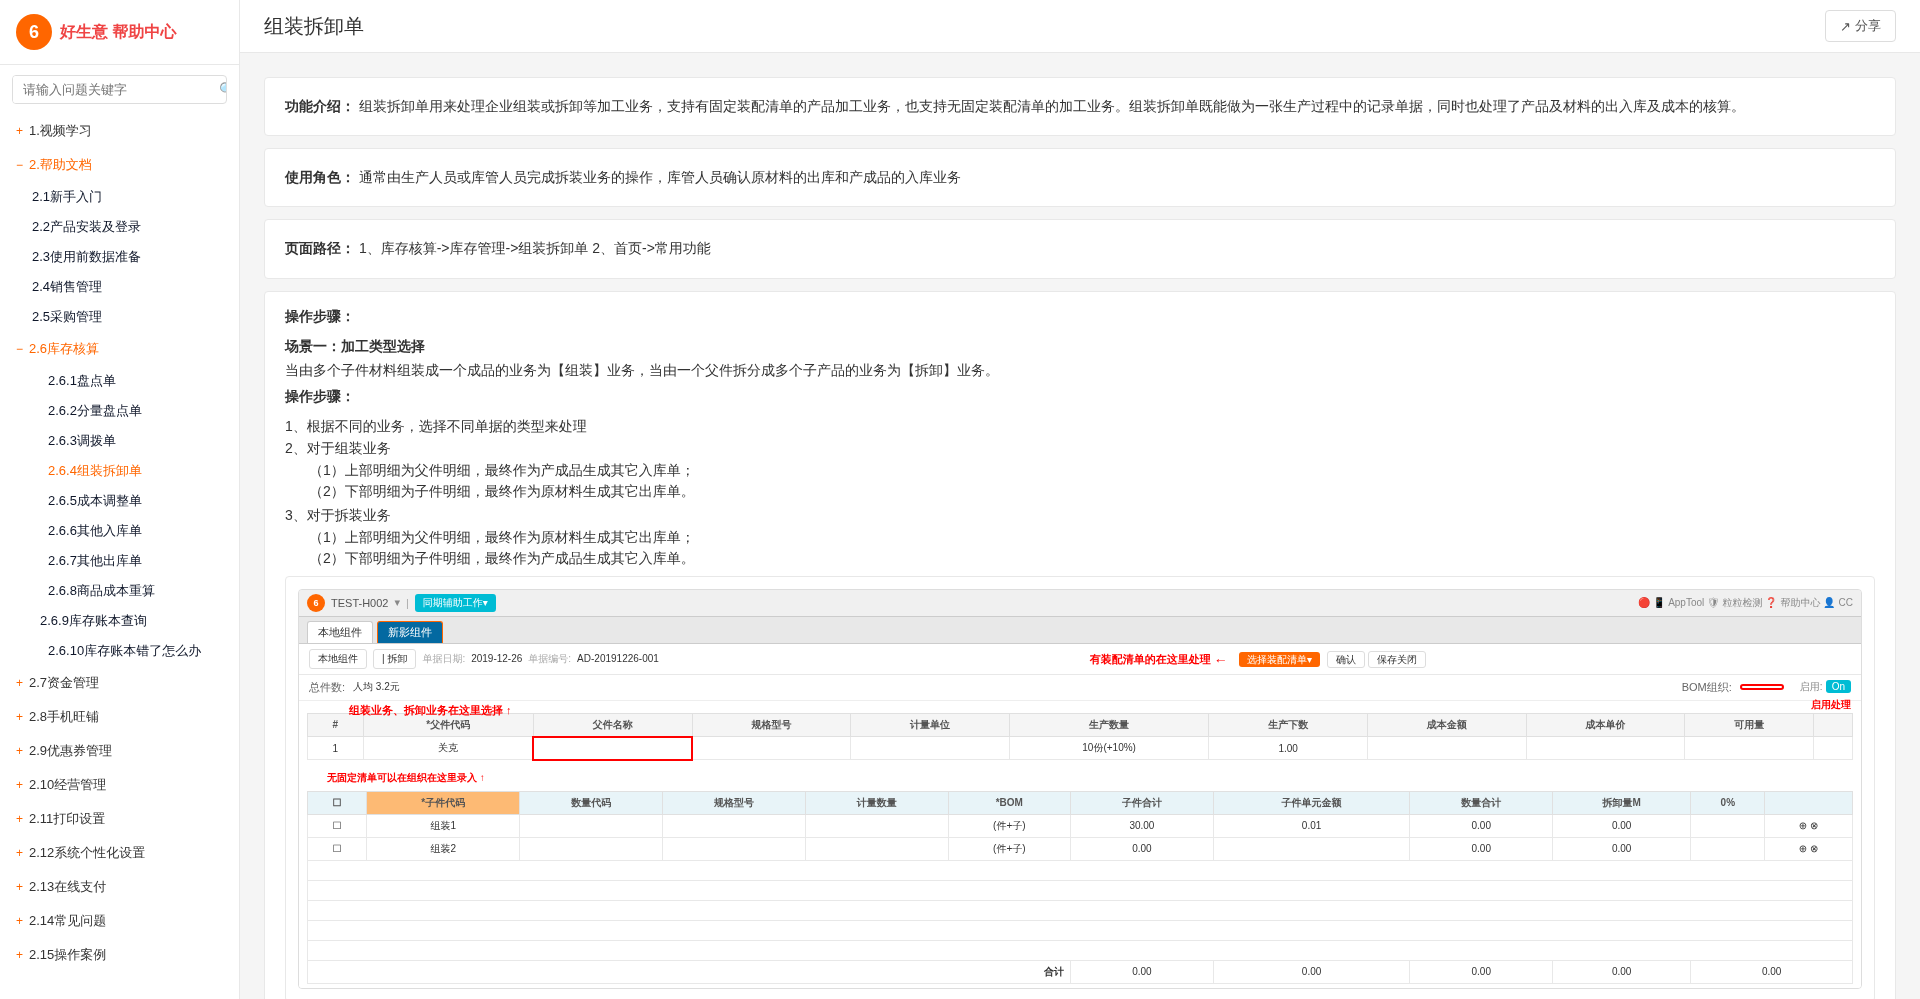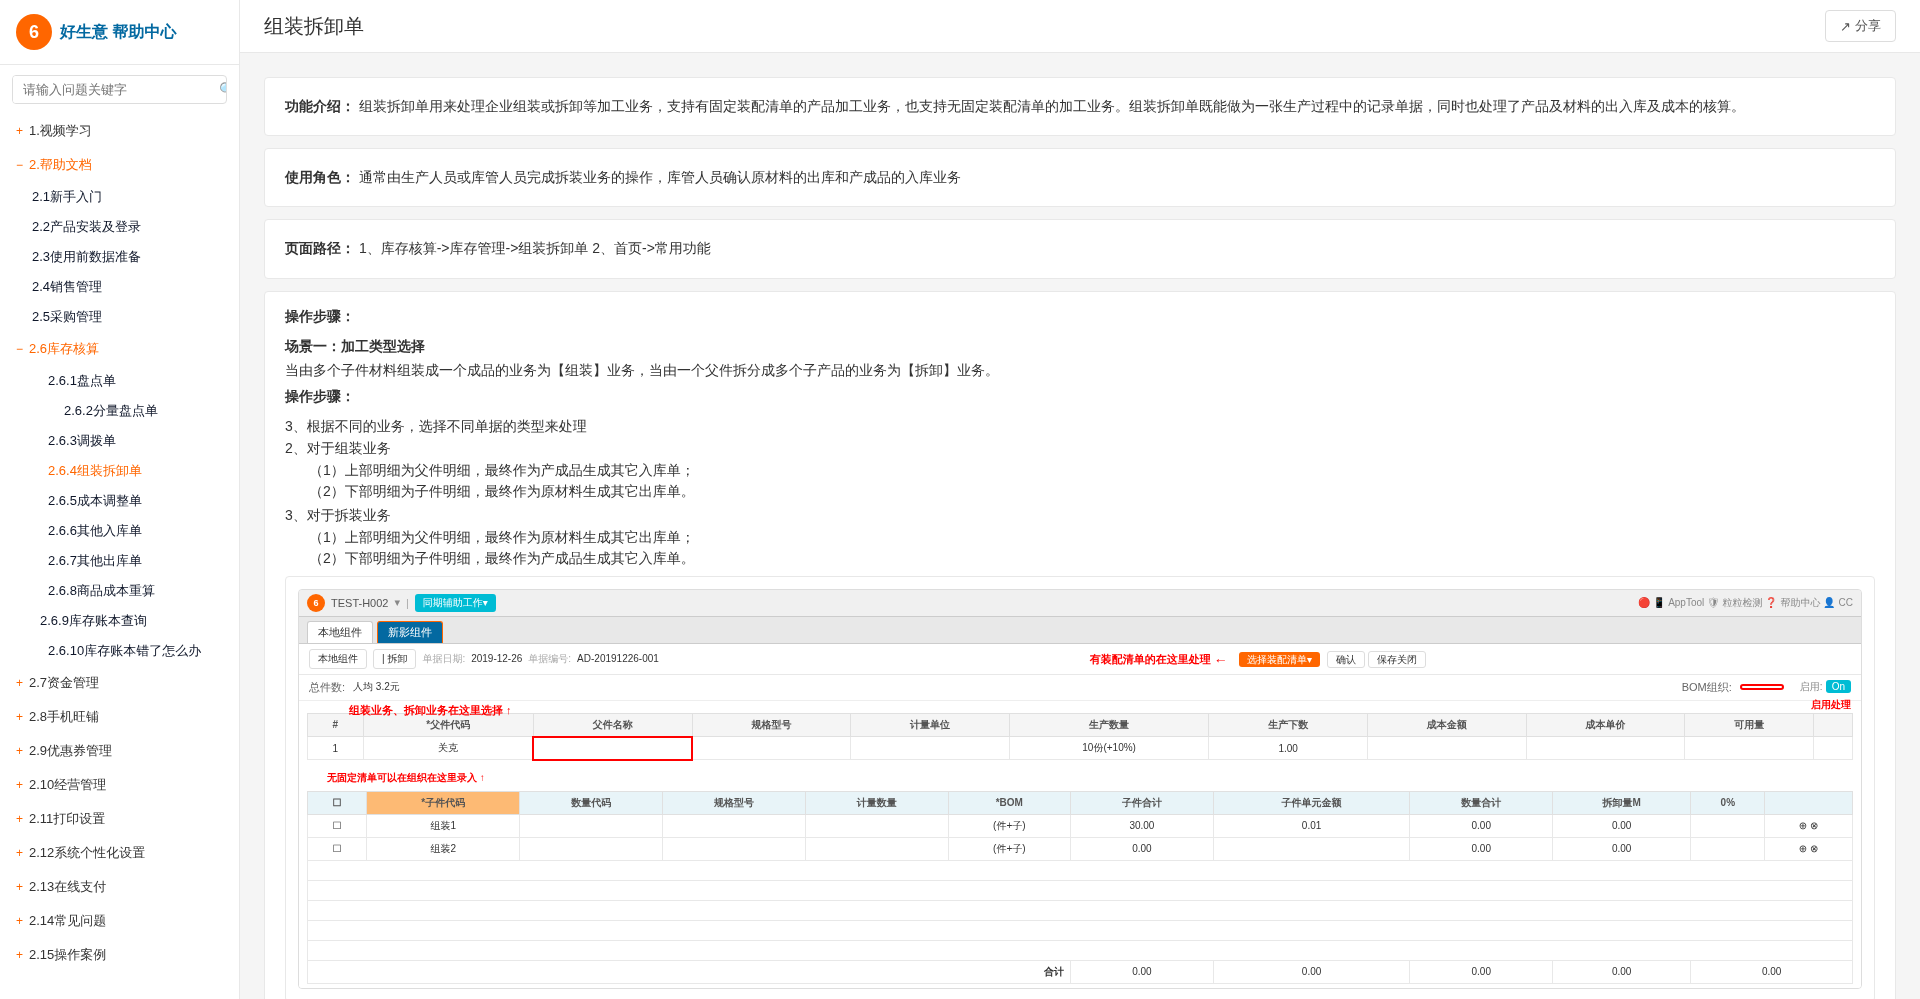--- a/index.html
+++ b/index.html
@@ -36,21 +36,21 @@
       color: #fff;
       font-weight: bold;
       font-size: 18px;
       margin-right: 8px;
       flex-shrink: 0;
     }
 
     .sidebar-title {
       font-size: 16px;
       font-weight: bold;
-      color: #0369a1;
+      color: #ef4444;
     }
 
     .search-box {
       display: flex;
       align-items: center;
       margin: 10px 12px;
       border: 1px solid #ddd;
       border-radius: 4px;
       overflow: hidden;
       background: #fff;
@@ -301,21 +301,21 @@
     </div>
 
     <div class="nav-item active-parent">
       <span class="nav-icon">−</span>
       <span>2.6库存核算</span>
     </div>
 
     <div class="nav-sub-item" style="padding-left:48px">
       <span>2.6.1盘点单</span>
     </div>
-    <div class="nav-sub-item" style="padding-left:64px">
+    <div class="nav-sub-item" style="padding-left:48px">
       <span>2.6.2分量盘点单</span>
     </div>
     <div class="nav-sub-item" style="padding-left:48px">
       <span>2.6.3调拨单</span>
     </div>
     <div class="nav-sub-item active" style="padding-left:48px">
       <span>2.6.4组装拆卸单</span>
     </div>
     <div class="nav-sub-item" style="padding-left:48px">
       <span>2.6.5成本调整单</span>
@@ -411,21 +411,21 @@
     <div class="steps-content">
       <div class="op-title">操作步骤：</div>
 
       <div class="scenario-title">场景一：加工类型选择</div>
 
       <div class="scenario-desc">当由多个子件材料组装成一个成品的业务为【组装】业务，当由一个父件拆分成多个子产品的业务为【拆卸】业务。</div>
 
       <div class="op-title">操作步骤：</div>
 
       <div class="steps-list">
-        <div class="step-item">3、根据不同的业务，选择不同单据的类型来处理</div>
+        <div class="step-item">1、根据不同的业务，选择不同单据的类型来处理</div>
 
         <div class="step-item">2、对于组装业务</div>
         <div class="sub-step-item">（1）上部明细为父件明细，最终作为产成品生成其它入库单；</div>
         <div class="sub-step-item">（2）下部明细为子件明细，最终作为原材料生成其它出库单。</div>
 
         <div class="step-item" style="margin-top:6px">3、对于拆装业务</div>
         <div class="sub-step-item">（1）上部明细为父件明细，最终作为原材料生成其它出库单；</div>
         <div class="sub-step-item">（2）下部明细为子件明细，最终作为产成品生成其它入库单。</div>
       </div>
 

